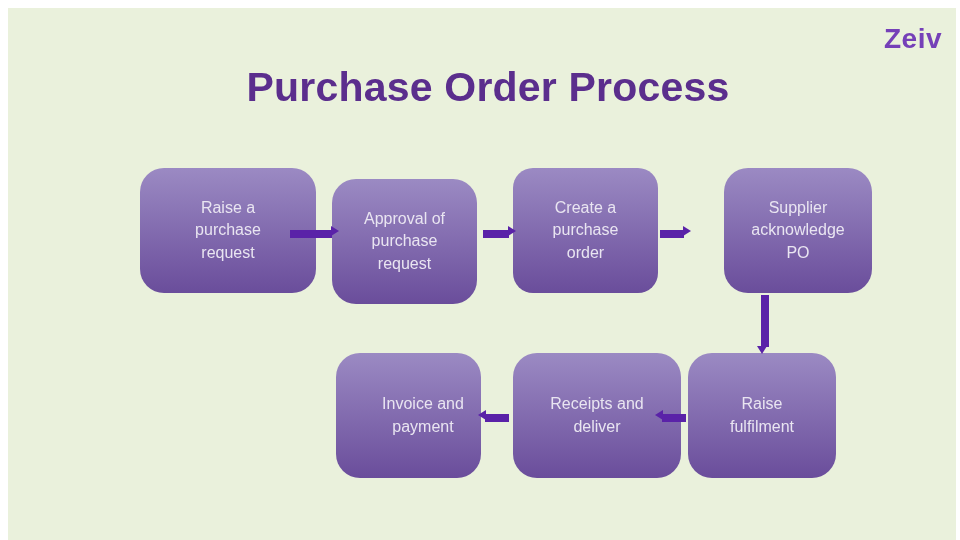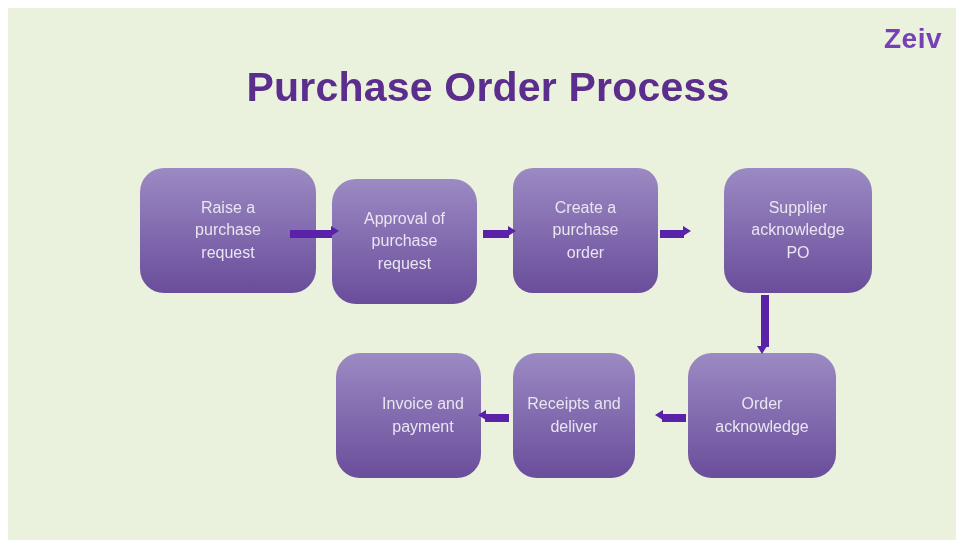--- a/index.html
+++ b/index.html
@@ -55,21 +55,21 @@
     font-size: 16px;
     line-height: 1.38;
     text-align: center;
   }
   .node-label { display: inline-block; max-width: 108px; }
   .n1 { left: 132px; top: 160px; width: 176px; }
   .n2 { left: 324px; top: 160px; width: 145px; margin-top: 11px; }
   .n3 { left: 505px; top: 160px; width: 145px; border-radius: 20px; }
   .n4 { left: 716px; top: 160px; width: 148px; }
   .n5 { left: 680px; top: 345px; width: 148px; }
-  .n6 { left: 505px; top: 345px; width: 122px; }
+  .n6 { left: 505px; top: 345px; width: 168px; }
   .n7 { left: 328px; top: 345px; width: 145px; justify-content: flex-end; }
   .arrow { position: absolute; background: var(--arrow-color); }
   .arrow-h { height: 2px; }
   .arrow-h.right::after {
     content: "";
     position: absolute;
     right: -7px; top: -4px;
     width: 0; height: 0;
     border-left: 8px solid var(--arrow-color);
     border-top: 5px solid transparent;
@@ -116,21 +116,21 @@
   <div class="node n2">
     <span class="node-label">Approval of purchase request</span>
   </div>
   <div class="node n3">
     <span class="node-label">Create a purchase order</span>
   </div>
   <div class="node n4">
     <span class="node-label">Supplier acknowledge PO</span>
   </div>
   <div class="node n5">
-    <span class="node-label">Order acknowledge</span>
+    <span class="node-label">Raise fulfilment</span>
   </div>
   <div class="node n6">
     <span class="node-label">Receipts and deliver</span>
   </div>
   <div class="node n7">
     <span class="node-label">Invoice and payment</span>
   </div>
 
   <div class="arrow arrow-h right a1"></div>
   <div class="arrow arrow-h right a2"></div>

